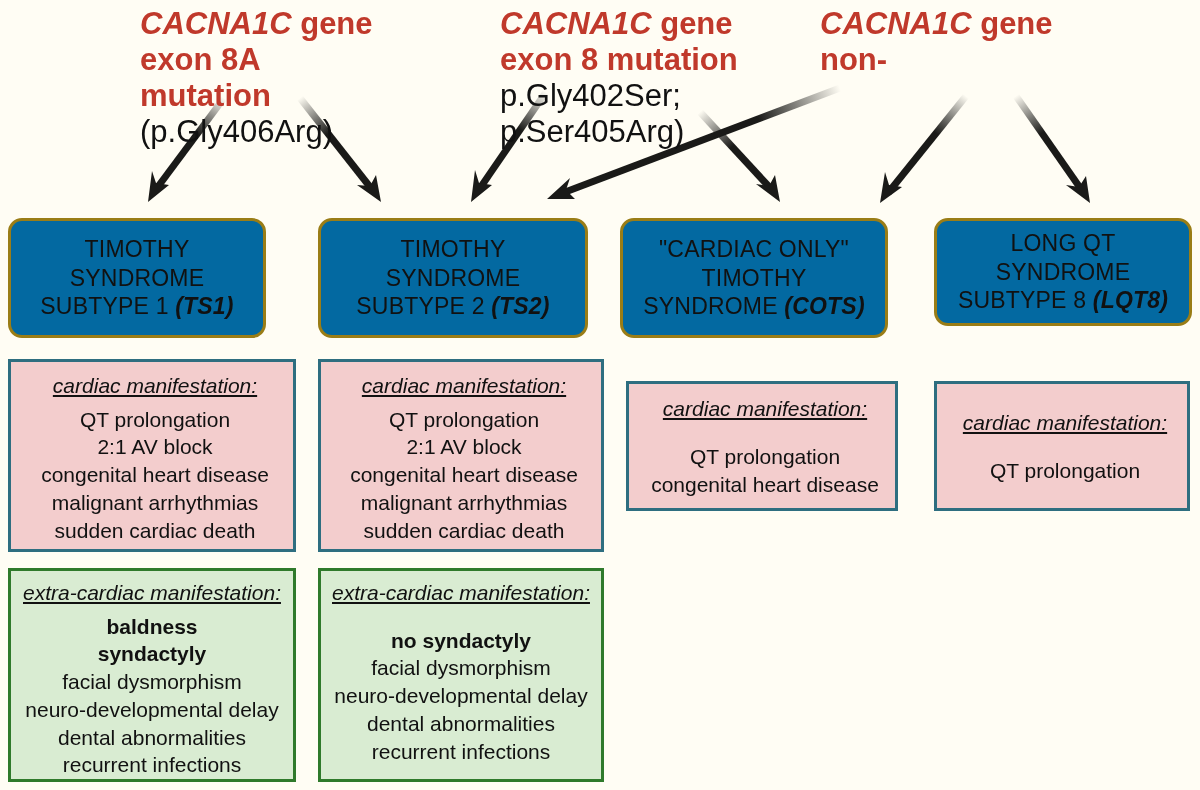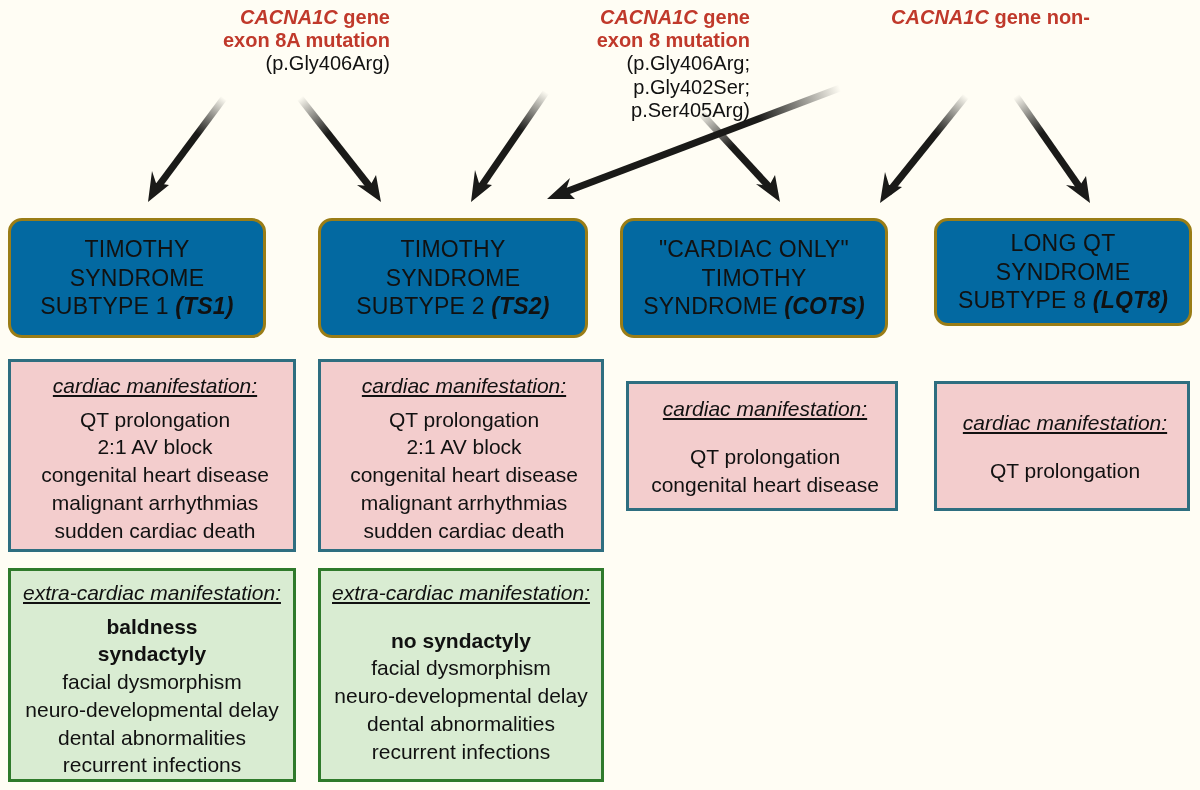--- a/index.html
+++ b/index.html
@@ -21,23 +21,23 @@
   #arrow-layer {
     position: absolute;
     left: 0; top: 0;
     width: 1200px; height: 790px;
     pointer-events: none;
   }
 
   
   .mutation-head {
     position: absolute;
-    text-align: right;
+    text-align: left;
     line-height: 1.16;
-    font-size: 20px;
+    font-size: 31px;
     color: #111111;
   }
   .mutation-head .gene-line {
     color: #c0392b;
     font-weight: bold;
   }
   .mutation-head .gene-name {
     font-style: italic;
   }
   .mutation-head .variant-line {
@@ -194,21 +194,20 @@
     </div>
     <div class="gene-line">exon 8A mutation</div>
     <div class="variant-line">(p.Gly406Arg)</div>
   </div>
 
   <div class="mutation-head" style="left:500px; top:6px; width:250px;">
     <div class="gene-line">
       <span class="gene-name">CACNA1C</span><span> gene</span>
     </div>
     <div class="gene-line">exon 8 mutation</div>
-    <div class="variant-line">(p.Gly406Arg;</div>
     <div class="variant-line">p.Gly402Ser;</div>
     <div class="variant-line">p.Ser405Arg)</div>
   </div>
 
   <div class="mutation-head" style="left:820px; top:6px; width:270px;">
     <div class="gene-line">
       <span class="gene-name">CACNA1C</span><span> gene non-</span>
     </div>
   </div>
 

